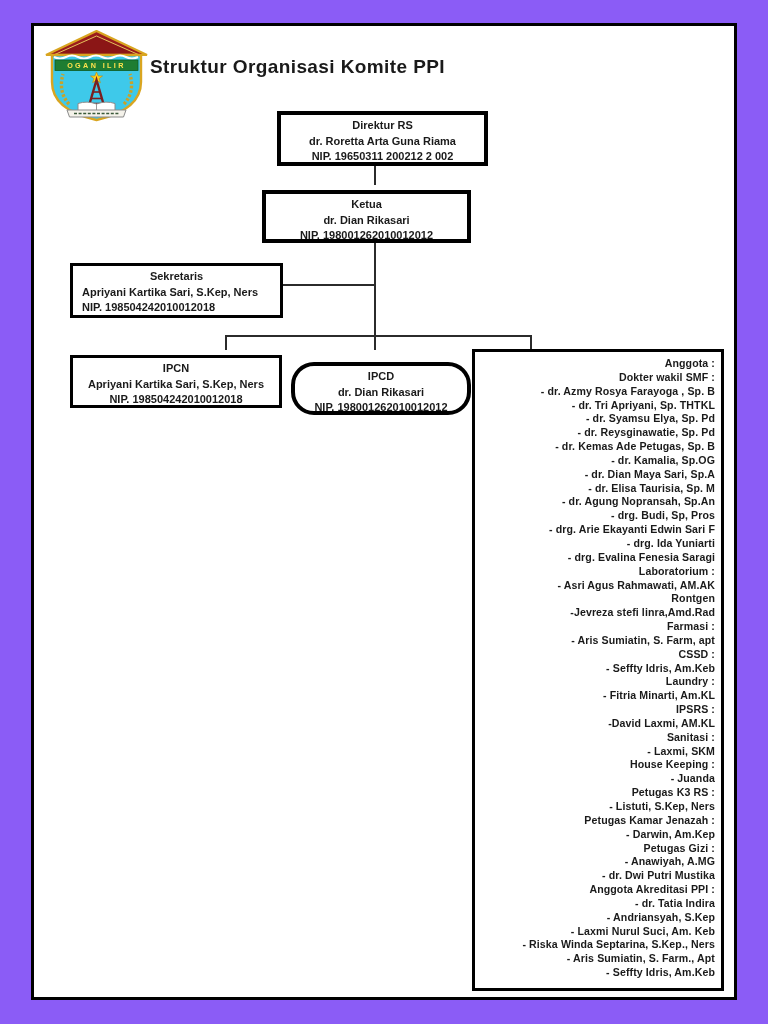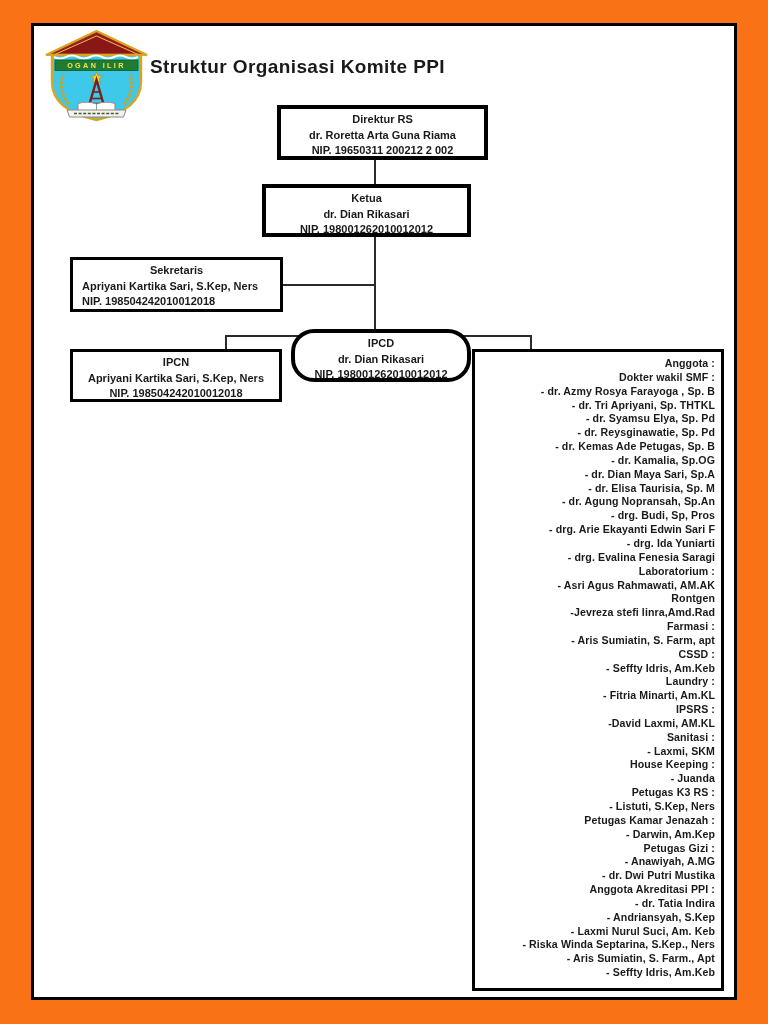--- a/index.html
+++ b/index.html
@@ -1,32 +1,33 @@
 <!DOCTYPE html>
 <html><head>
 <meta charset="utf-8">
 <style>
   html,body{margin:0;padding:0;background:#ffffff;}
   .canvas{
-    position:relative;width:768px;height:1024px;background:#f97316;overflow:hidden;
+    position:relative;width:768px;height:1024px;background:#8b5cf6;overflow:hidden;
     font-family:"Liberation Sans", sans-serif;color:#111;
   }
   .frame{
     position:absolute;left:31px;top:23px;width:700px;height:971px;
     border:3px solid #000;background:#fff;
   }
   .title{
     position:absolute;left:150px;top:56px;width:470px;
     font-size:19px;font-weight:bold;letter-spacing:.4px;color:#1a1a1a;
   }
   .logo{position:absolute;left:45px;top:30px;width:103px;height:92px;}
   .obox{
     position:absolute;background:#fff;border:3px solid #000;box-sizing:border-box;
     font-weight:bold;font-size:11px;line-height:15.5px;color:#1a1a1a;
     padding-top:3px;
+    margin-top:6px;
   }
   .obox.thick{border-width:4px;}
   .obox .bt, .obox .bn, .obox .bp{white-space:nowrap;}
   .center-box{text-align:center;}
   .sek .bt{text-align:center;}
   .sek .bn,.sek .bp{text-align:left;padding-left:9px;}
   .conn{position:absolute;background:#2b2b2b;}
   .anggota{
     position:absolute;left:472px;top:349px;width:252px;height:642px;
     border:3px solid #000;box-sizing:border-box;background:#fff;
@@ -96,21 +97,21 @@
     <div class="bn">Apriyani Kartika Sari, S.Kep, Ners</div>
     <div class="bp">NIP. 198504242010012018</div>
   </div>
 
   <div class="obox center-box" style="left:70px;top:349px;width:212px;height:53px;">
     <div class="bt">IPCN</div>
     <div class="bn">Apriyani Kartika Sari, S.Kep, Ners</div>
     <div class="bp">NIP. 198504242010012018</div>
   </div>
 
-  <div class="obox thick center-box" style="left:291px;top:329px;width:180px;height:53px;border-radius:23px;">
+  <div class="obox thick center-box" style="left:291px;top:356px;width:180px;height:53px;border-radius:23px;">
     <div class="bt">IPCD</div>
     <div class="bn">dr. Dian Rikasari</div>
     <div class="bp">NIP. 198001262010012012</div>
   </div>
 
   <div class="anggota">
       <div class="ag-line">Anggota :</div>
       <div class="ag-line">Dokter wakil SMF :</div>
       <div class="ag-line">- dr. Azmy Rosya Farayoga , Sp. B</div>
       <div class="ag-line">- dr. Tri Apriyani, Sp. THTKL</div>

